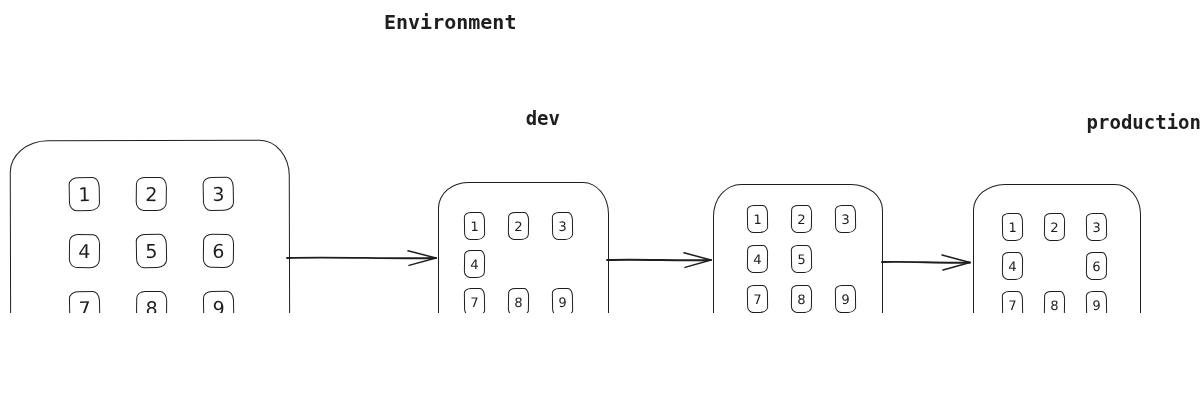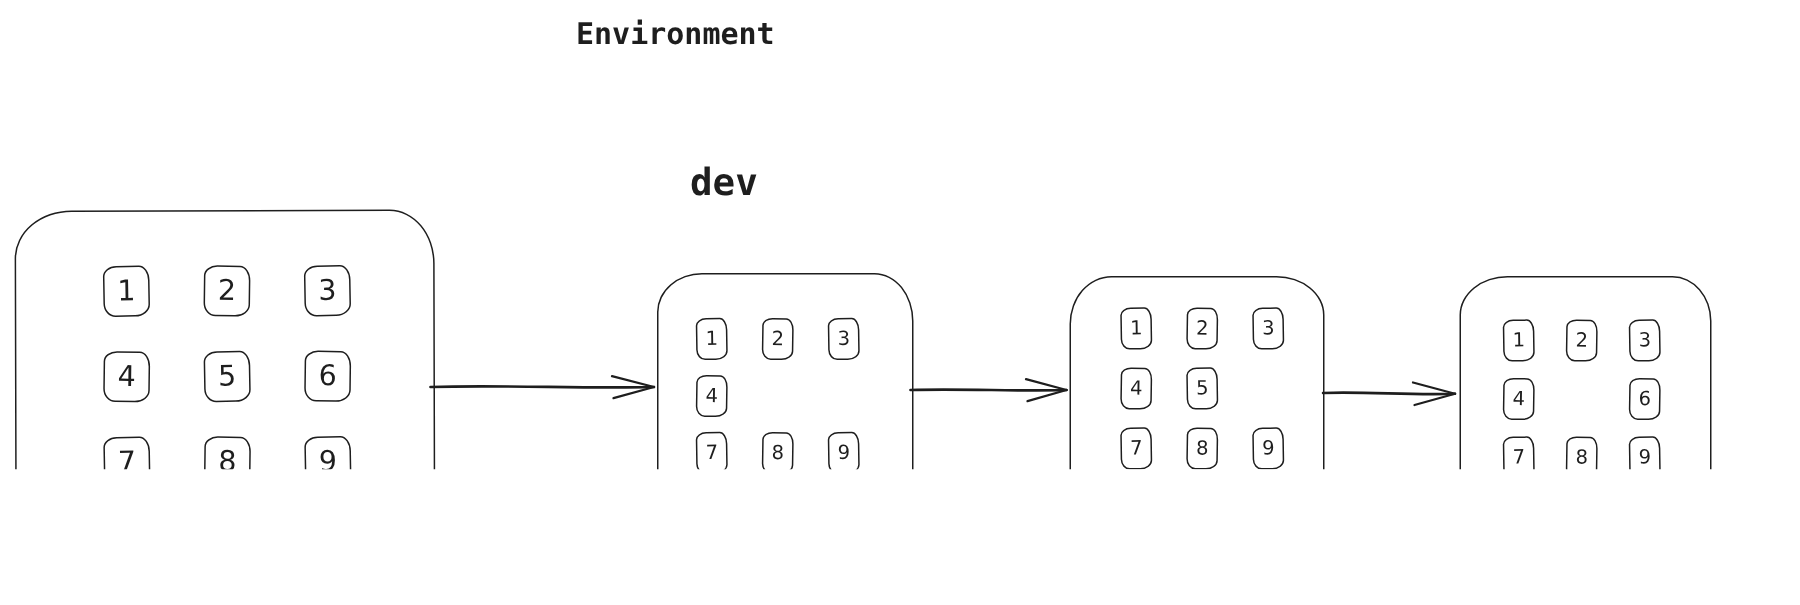--- a/index.html
+++ b/index.html
@@ -8,21 +8,21 @@
     background:#ffffff; color:#1e1e1e;
     font-family:"DejaVu Sans", sans-serif; overflow:hidden;
   }
   .title {
     position:absolute; left:384px; top:10px;
     font-family:"DejaVu Sans Mono", monospace; font-weight:bold; font-size:20px;
     white-space:nowrap;
   }
   .env-label {
     position:absolute; font-family:"DejaVu Sans Mono", monospace;
-    font-weight:bold; font-size:25px; text-align:left; white-space:nowrap;
+    font-weight:bold; font-size:19px; text-align:right; white-space:nowrap;
   }
   #label-dev        { left:460px;  top:107px; width:100px; }
   #label-staging    { left:751px;  top:107px; width:120px; }
   #label-production { left:1061px; top:111px; width:140px; }
 
   .box { position:absolute; border:1.7px solid #1e1e1e; background:#fff; }
   .source-box {
     left:10px; top:140px; width:278px; height:250px;
     border-radius:38px 30px 36px 30px / 32px 36px 30px 40px;
     transform:rotate(-0.15deg);
@@ -141,20 +141,21 @@
       <div class="cell">9</div>
     </div>
   </div>
 
   <svg class="arrow" style="left:881px; top:250px;" width="92" height="26">
     <path class="shaft" d="M1,12 C 30,11 60,13.6 89,12.5"></path>
     <path class="head" d="M89,12.5 L61,5"></path>
     <path class="head" d="M89,12.5 L62,20"></path>
   </svg>
 
+  <div class="env-label" id="label-production">production</div>
   <div class="box env-box" id="box-production">
     <div class="grid" id="grid-production">
       <div class="cell">1</div>
       <div class="cell">2</div>
       <div class="cell">3</div>
       <div class="cell">4</div>
       <div class="cell" style="visibility: hidden;"></div>
       <div class="cell">6</div>
       <div class="cell">7</div>
       <div class="cell">8</div>

